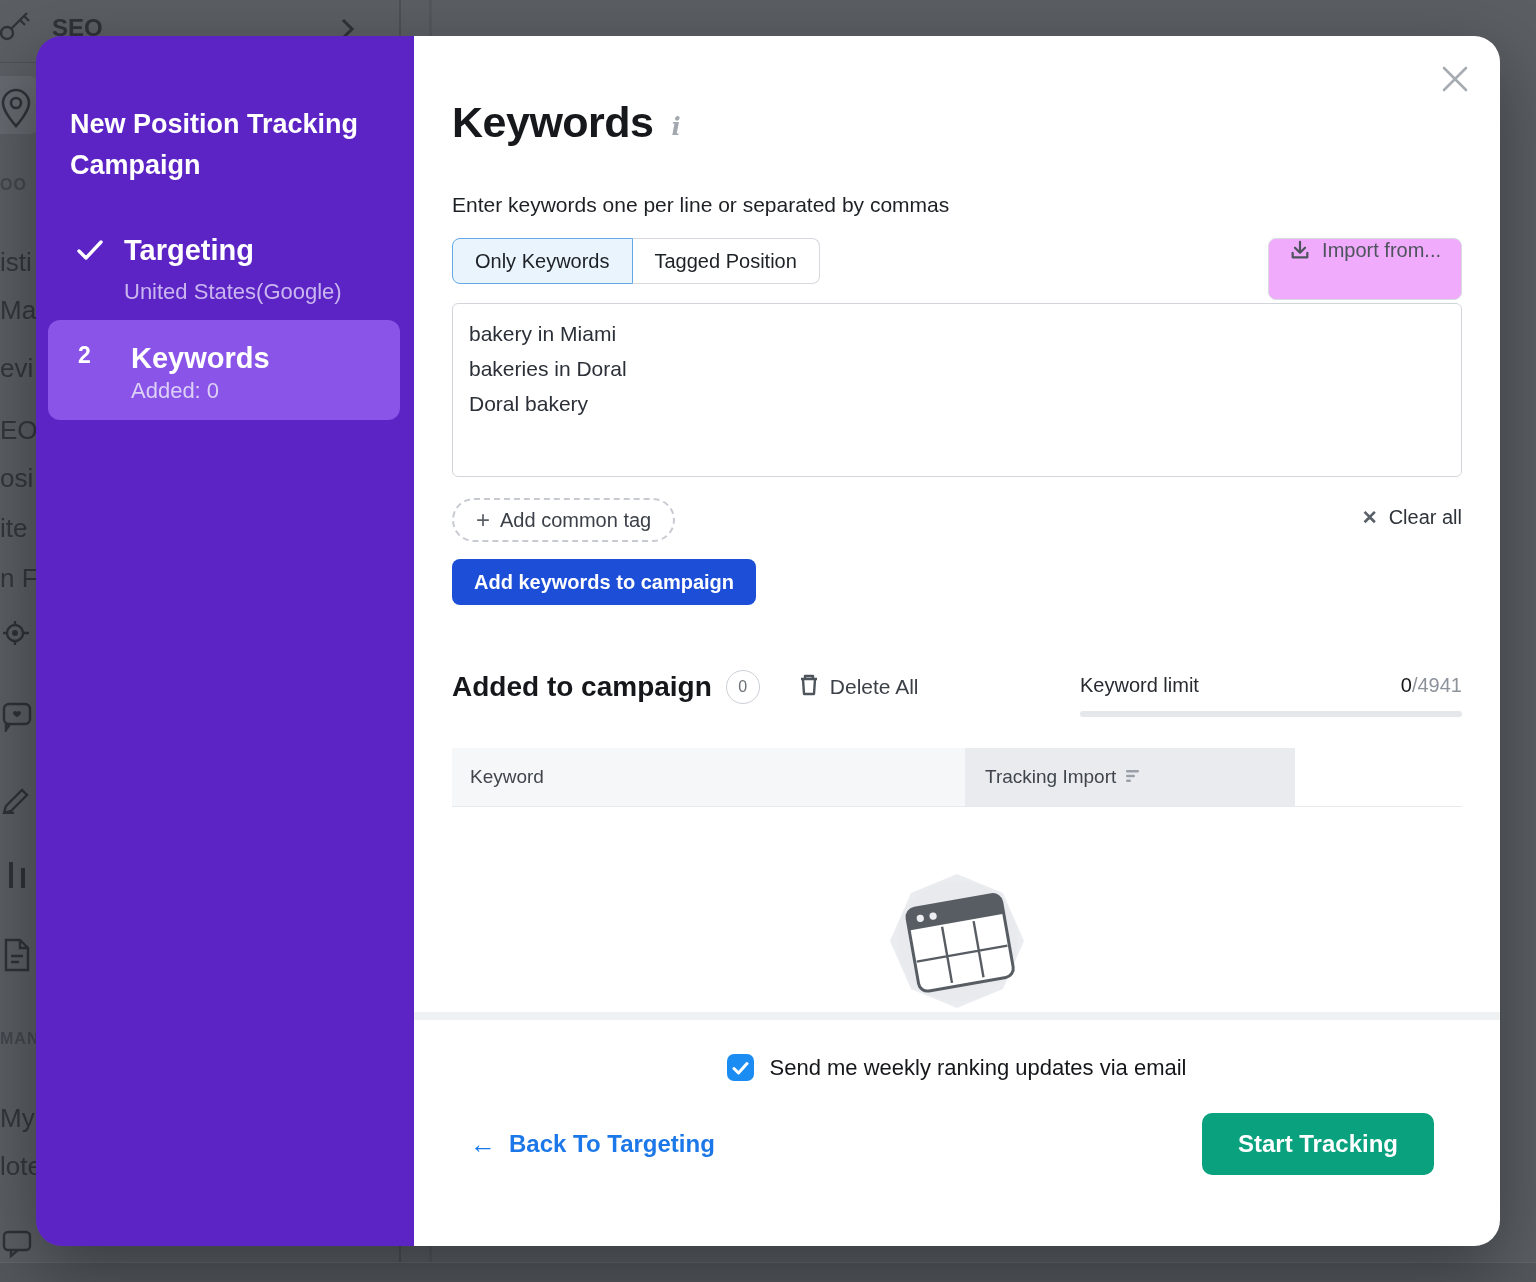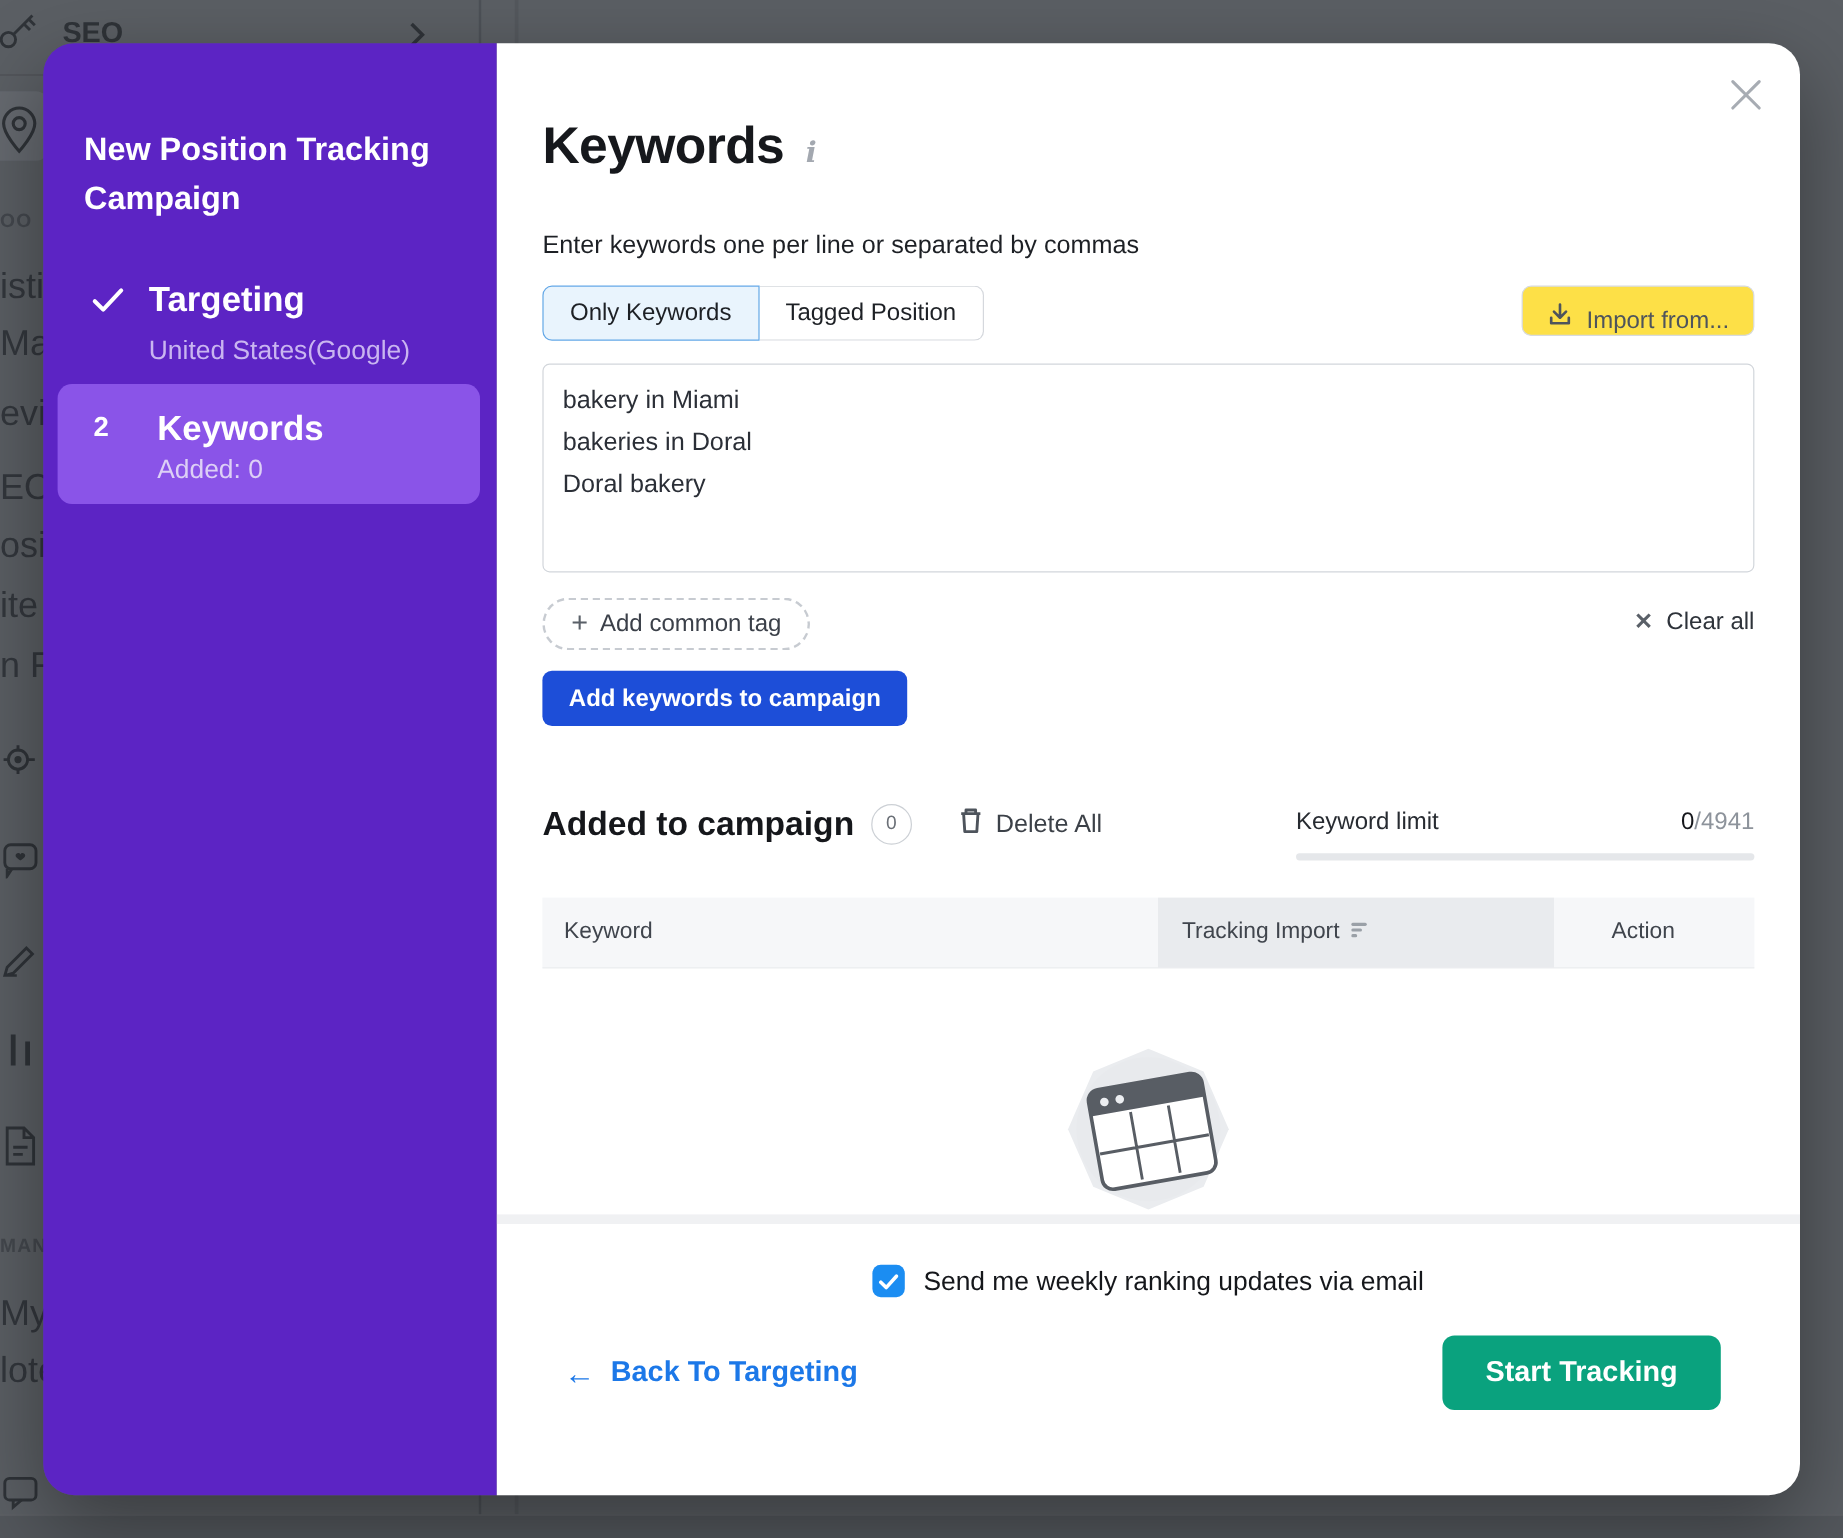--- a/index.html
+++ b/index.html
@@ -11,21 +11,21 @@
     overflow:hidden;
     color:#181a1f;
   }
 
   
   .bg { position:absolute; inset:0; }
   .bg-vline { position:absolute; top:0; height:1282px; width:2px; background:#4d5157; }
   .bg-vline.v2 { background:#54585d; width:3px; }
   .bg-bottomband { position:absolute; left:0; right:0; top:1262px; height:20px; background:#53575c; border-top:1px solid #62666b; }
   .bg-toprow-divider { position:absolute; left:0; top:62px; width:400px; height:1px; background:#4e5257; }
-  .bg-text { position:absolute; left:0; color:#33373d; font-size:30px; white-space:nowrap; }
+  .bg-text { position:absolute; left:0; color:#33373d; font-size:26px; white-space:nowrap;margin-top:25px; }
   .bg-label { position:absolute; left:0; color:#44484e; font-size:16px; letter-spacing:1px; font-weight:bold; }
   .bg-seo { position:absolute; left:52px; top:14px; font-size:24px; font-weight:bold; color:#2f3338; }
   .bg-icon { position:absolute; left:2px; }
   .bg-icon svg { display:block; }
   .bg-tile { position:absolute; left:-16px; top:76px; width:56px; height:58px; background:#666a70; border-radius:10px; }
 
   
   .modal {
     position:absolute; left:36px; top:36px;
     width:1464px; height:1210px;
@@ -73,23 +73,23 @@
     font-size:24px; color:#a3a8b0;
   }
   .subtitle { position:absolute; left:38px; top:157px; font-size:21px; color:#1d2025; }
 
   .tabs { position:absolute; left:38px; top:202px; display:inline-flex; }
   .tab { height:46px; line-height:44px; padding:0 22px; font-size:20px; color:#1d2025; }
   .tab.active { background:#e9f4fd; border:1px solid #64a8e7; border-radius:8px 0 0 8px; position:relative; z-index:1; }
   .tab.inactive { background:#fff; border:1px solid #d5d8dd; border-left:none; border-radius:0 8px 8px 0; }
 
   .import-btn {
-    position:absolute; right:38px; top:202px; height:42px;
-    display:flex; align-items:flex-end; gap:11px; padding:0 20px;
-    background:#fde047; border:1px solid #d7dade; border-radius:8px;
+    position:absolute; right:38px; top:202px; height:62px;
+    display:flex; align-items:flex-start; gap:11px; padding:0 20px;
+    background:#f0abfc; border:1px solid #d7dade; border-radius:8px;
     font-size:20px; color:#4e545c; cursor:pointer;
   }
 
   .kw-textarea {
     position:absolute; left:38px; top:267px; width:1010px; height:174px;
     border:1px solid #d2d6db; border-radius:6px;
     padding:12px 16px; font-family:"Liberation Sans", sans-serif;
     font-size:21px; line-height:35px; color:#2b2f37; resize:none; outline:none;
   }
 
@@ -331,21 +331,20 @@
       <div class="th tracking">
         <span>Tracking Import</span>
         <span>
           <svg width="16" height="14" viewBox="0 0 16 14" fill="#9aa0a7">
               <rect x="0" y="1" width="13" height="2.6" rx="1.3"></rect>
               <rect x="0" y="5.7" width="9" height="2.6" rx="1.3"></rect>
               <rect x="0" y="10.4" width="5" height="2.6" rx="1.3"></rect>
             </svg>
         </span>
       </div>
-      <div class="th action">Action</div>
     </div>
 
     <div class="empty-illustration">
       <svg width="150" height="150" viewBox="0 0 150 150">
         <polygon points="75,8 121,27 142,75 121,123 75,142 29,123 8,75 29,27" fill="#eaecef"></polygon>
         <circle cx="75" cy="75" r="60" fill="#e8eaed"></circle>
         <g transform="rotate(-10 77 76)">
           <rect x="30" y="35" width="96" height="84" rx="9" fill="#ffffff" stroke="#585d64" stroke-width="3"></rect>
           <path d="M39 35 h78 a9 9 0 0 1 9 9 v12 H30 v-12 a9 9 0 0 1 9-9 z" fill="#585d64"></path>
           <circle cx="43" cy="46" r="3.6" fill="#eceef1"></circle>

